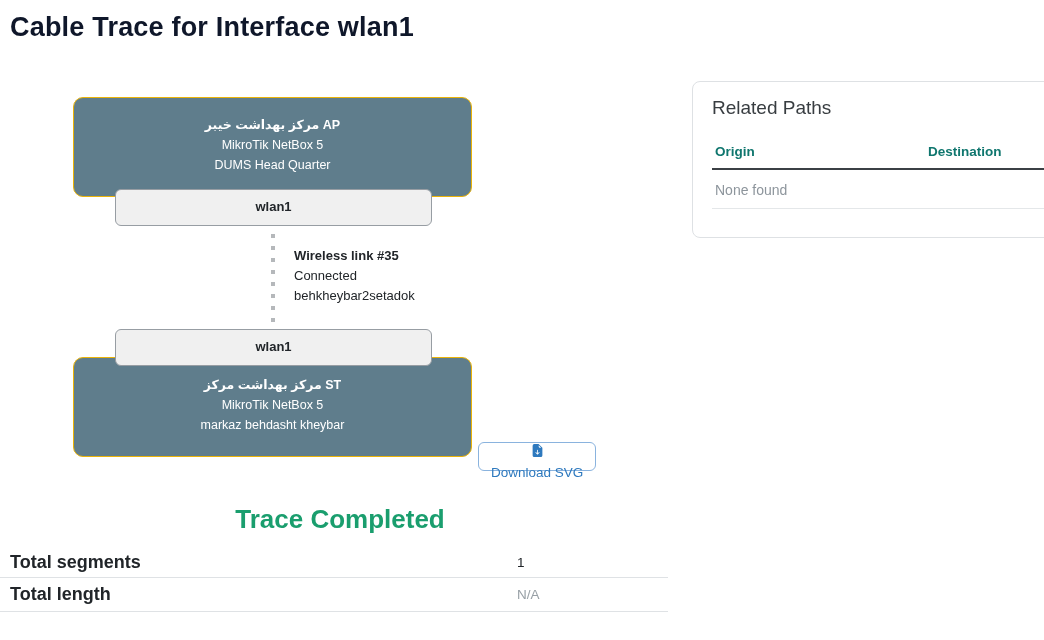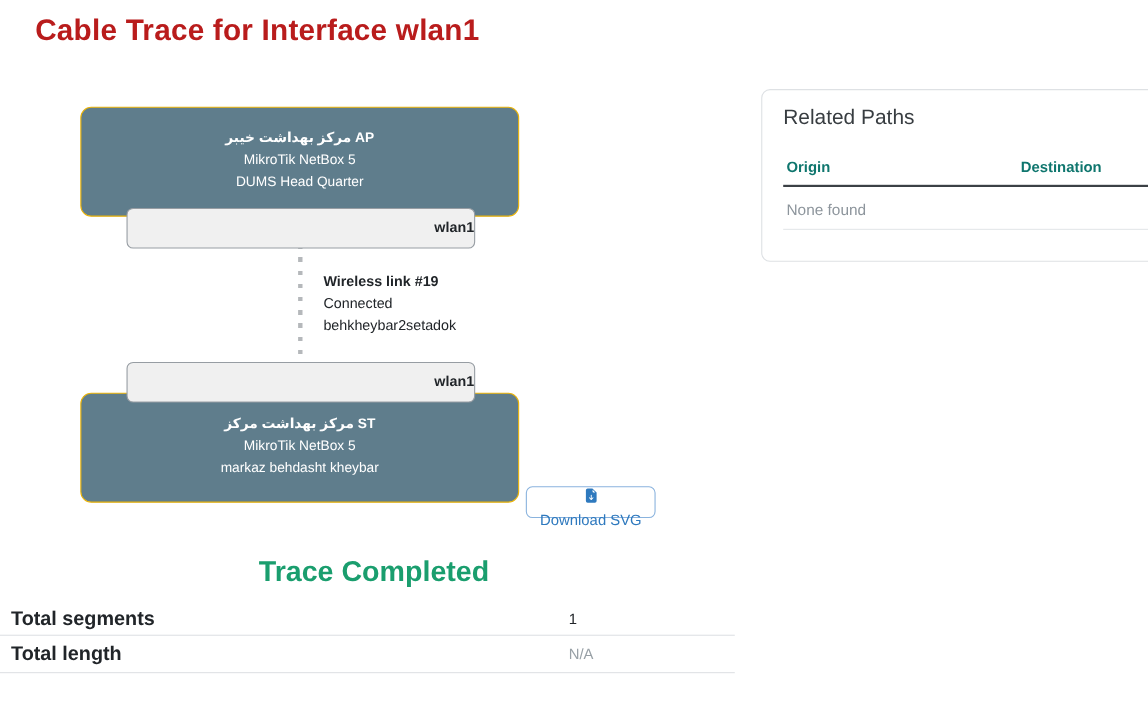--- a/index.html
+++ b/index.html
@@ -6,39 +6,39 @@
   body{
     width:1044px;height:640px;overflow:hidden;background:#ffffff;
     font-family:"Liberation Sans","DejaVu Sans",sans-serif;color:#212529;
     position:relative;
   }
   .canvas{position:absolute;inset:0;width:1044px;height:640px;overflow:hidden;}
 
   
   .page-title{
     position:absolute;left:10px;top:12px;font-size:27px;font-weight:600;
-    color:#b91c1c;letter-spacing:.2px;margin-left:22px;
+    color:#0f172a;letter-spacing:.2px;
   }
 
   
   .device-box{
     position:absolute;left:73px;width:399px;height:100px;border-radius:10px;
     background:#5f7d8c;border:1px solid #eab308;z-index:1;box-sizing:border-box;
     color:#ffffff;text-align:center;
   }
   .device-box .dev-name{margin-top:17px;font-size:12.5px;font-weight:700;line-height:20px;}
   .device-box .dev-model{font-size:12.5px;line-height:20px;}
   .device-box .dev-site{font-size:12.5px;line-height:20px;}
   .dev-top{top:97px;}
   .dev-bottom{top:357px;}
 
   .term-box{
     position:absolute;left:115px;width:317px;height:37px;border-radius:6px;
     background:#f0f0f0;border:1px solid #979da3;z-index:2;box-sizing:border-box;
-    font-size:13px;font-weight:700;color:#212529;text-align:right;line-height:34px;
+    font-size:13px;font-weight:700;color:#212529;text-align:center;line-height:34px;
   }
   .term-top{top:189px;}
   .term-bottom{top:329px;}
 
   .connector{
     position:absolute;left:271px;top:222px;width:4px;height:112px;z-index:0;
     background:repeating-linear-gradient(to bottom,#b5b8bb 0 4px,transparent 4px 12px);
   }
   .link-info{position:absolute;left:294px;top:246px;font-size:13px;line-height:20px;z-index:3;}
   .link-info .link-title{font-weight:700;color:#212529;}
@@ -92,21 +92,21 @@
   <div class="connector"></div>
 
   <div class="device-box dev-top">
     <div class="dev-name">مرکز بهداشت خیبر AP</div>
     <div class="dev-model">MikroTik NetBox 5</div>
     <div class="dev-site">DUMS Head Quarter</div>
   </div>
   <div class="term-box term-top">wlan1</div>
 
   <div class="link-info">
-    <div class="link-title">Wireless link #19</div>
+    <div class="link-title">Wireless link #35</div>
     <div class="link-status">Connected</div>
     <div class="link-label">behkheybar2setadok</div>
   </div>
 
   <div class="term-box term-bottom">wlan1</div>
   <div class="device-box dev-bottom">
     <div class="dev-name">مرکز بهداشت مرکز ST</div>
     <div class="dev-model">MikroTik NetBox 5</div>
     <div class="dev-site">markaz behdasht kheybar</div>
   </div>

